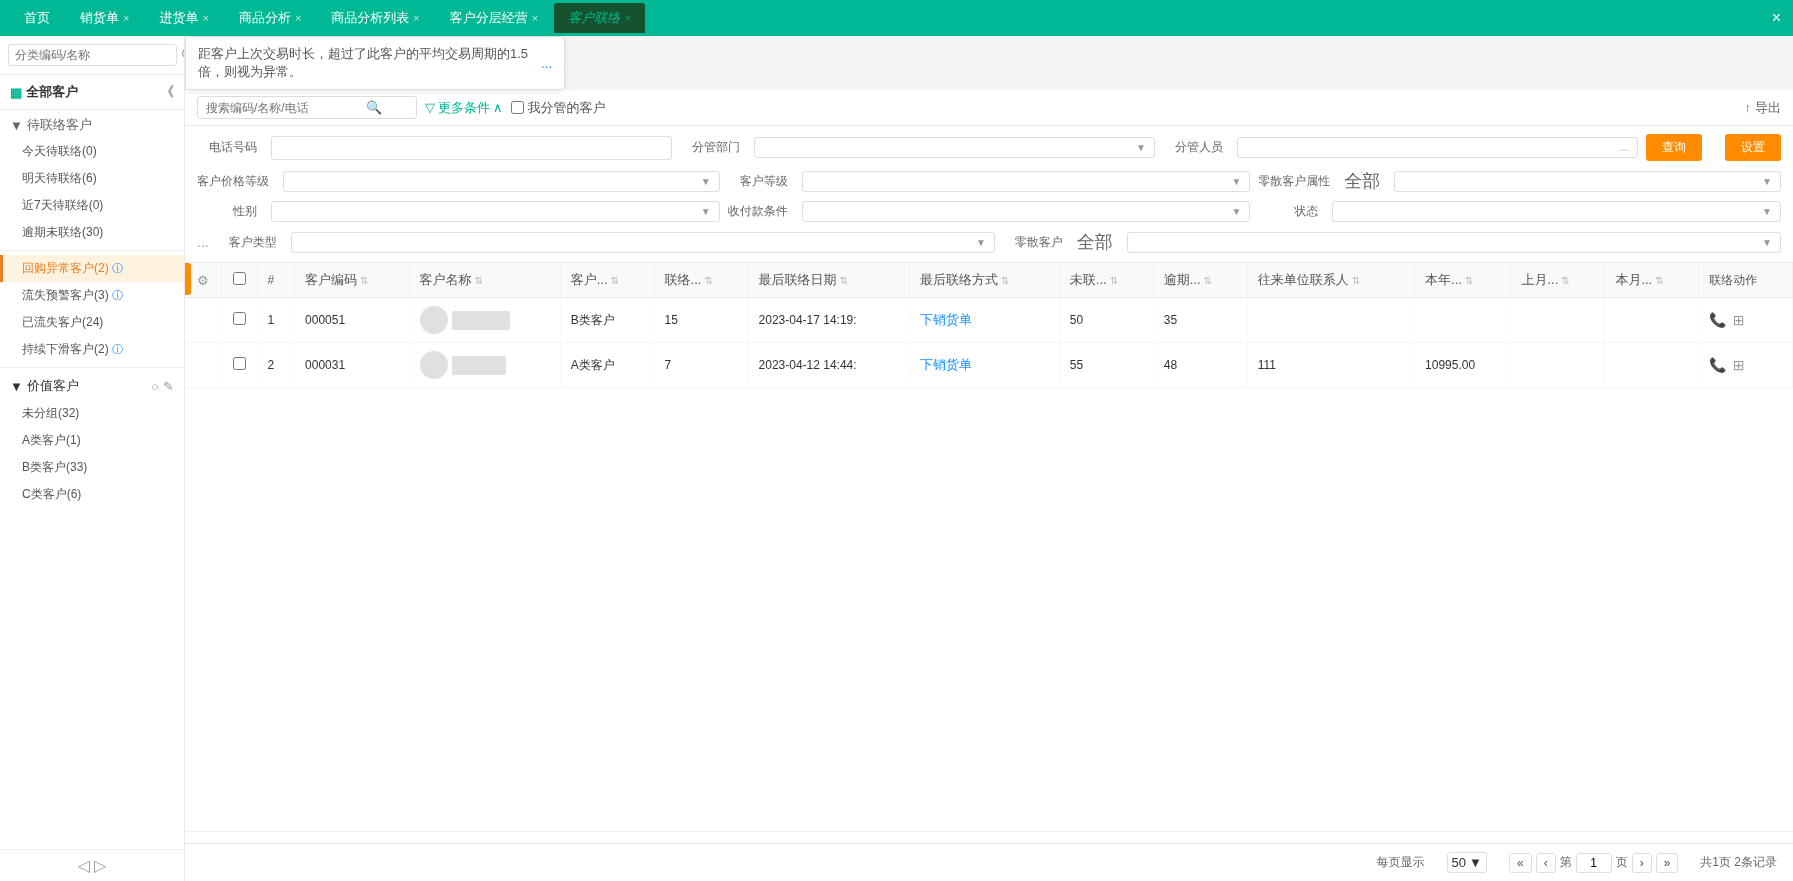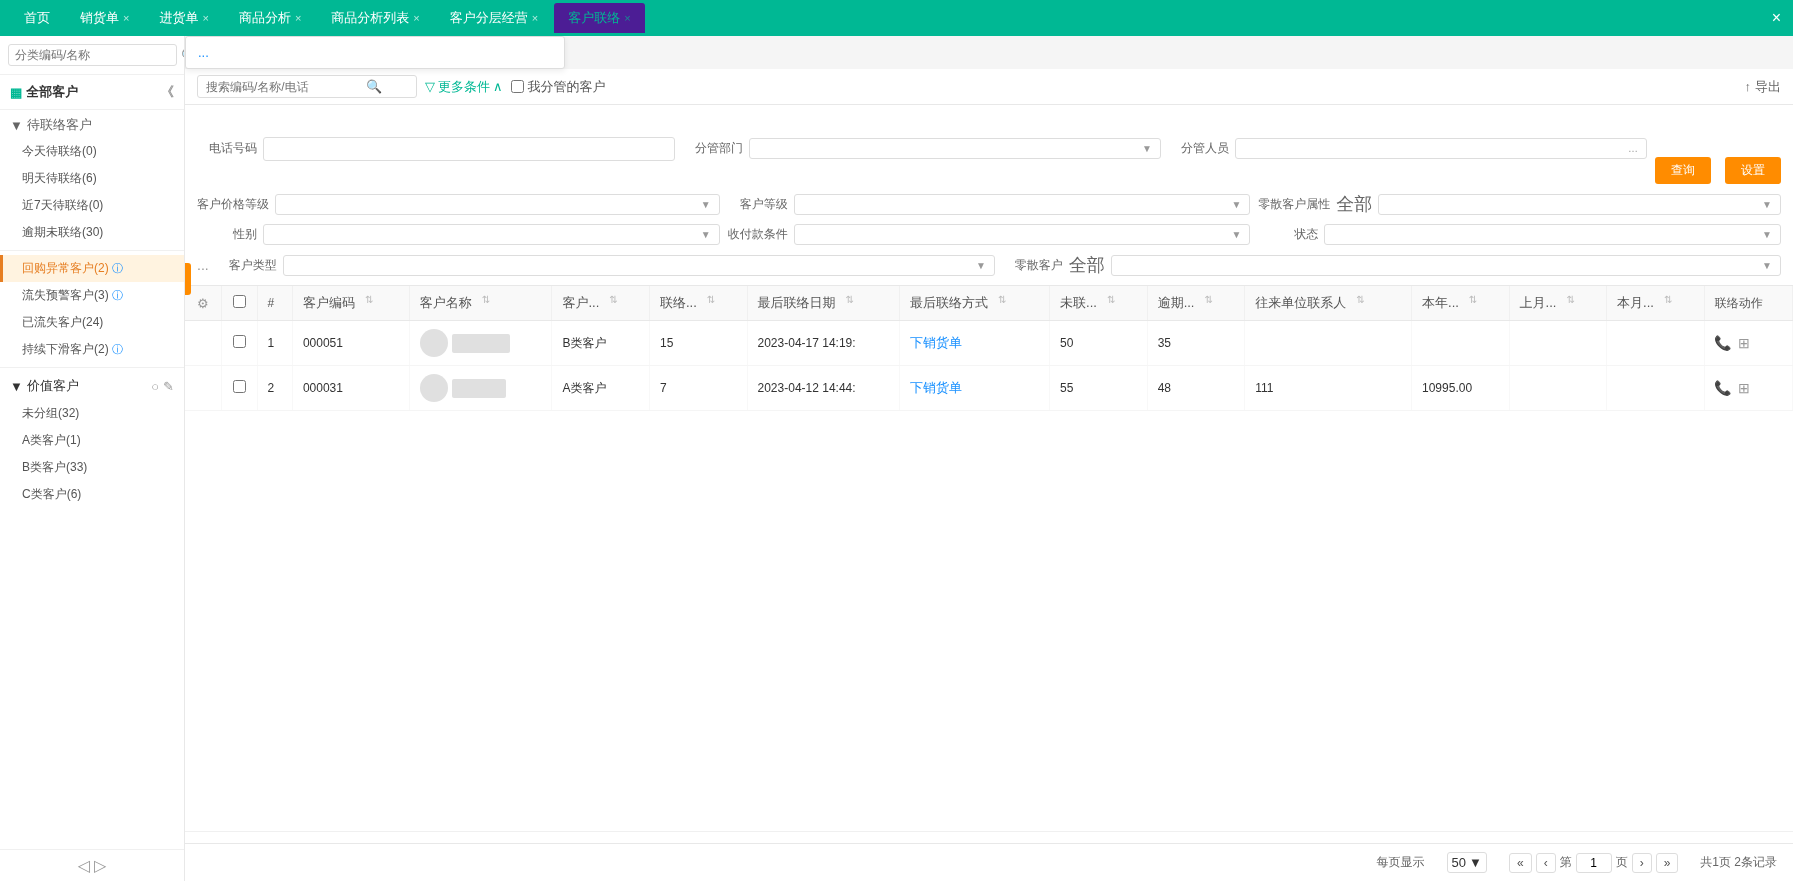--- a/index.html
+++ b/index.html
@@ -20,23 +20,24 @@
       padding: 6px 14px;
       cursor: pointer;
       font-size: 13px;
       white-space: nowrap;
       display: flex;
       align-items: center;
       gap: 4px;
       border-radius: 2px;
     }
     .nav-tab.active {
-      background: #4c1d95;
+      background: #14532d;
       color: #00b894;
       border-radius: 3px 3px 0 0;
+      font-style: italic;
     }
     .nav-tab .close-x {
       font-size: 11px;
       opacity: 0.7;
       cursor: pointer;
     }
     .nav-close-all {
       position: absolute;
       right: 12px;
       color: #fff;
@@ -204,21 +205,21 @@
     .filter-row {
       display: flex;
       align-items: center;
       gap: 8px;
       margin-bottom: 8px;
     }
     .filter-row:last-child { margin-bottom: 0; }
     .filter-field {
       display: flex;
       align-items: center;
-      gap: 6px;
+      gap: 14px;
       flex: 1;
     }
     .filter-label {
       color: #666;
       font-size: 12px;
       white-space: nowrap;
       min-width: 60px;
       text-align: right;
     }
     .filter-select {
@@ -238,22 +239,21 @@
     .filter-input {
       flex: 1;
       border: 1px solid #ddd;
       border-radius: 3px;
       padding: 4px 8px;
       font-size: 12px;
       outline: none;
     }
     .filter-actions {
       display: flex;
-      gap: 14px;
-      margin-top: 44px;
+      gap: 23px;
     }
     .btn-query {
       background: #ff8c00;
       color: #fff;
       border: none;
       border-radius: 3px;
       padding: 5px 16px;
       cursor: pointer;
       font-size: 12px;
     }
@@ -291,22 +291,22 @@
       border-right: 1px solid #f0f0f0;
       padding: 8px 10px;
       font-size: 12px;
       color: #555;
       font-weight: normal;
       white-space: nowrap;
       text-align: left;
     }
     thead th .col-header {
       display: flex;
-      align-items: flex-start;
-      gap: 10px;
+      align-items: center;
+      gap: 3px;
     }
     thead th .sort-icon { color: #bbb; font-size: 10px; }
     tbody td {
       border-bottom: 1px solid #f5f5f5;
       border-right: 1px solid #f8f8f8;
       padding: 8px 10px;
       font-size: 12px;
       color: #333;
       white-space: nowrap;
     }
@@ -491,20 +491,21 @@
       <span class="sidebar-bottom-arrow">◁</span>
       <span class="sidebar-bottom-arrow" style="margin-left:4px;">▷</span>
     </div>
   </div>
 
   <div class="orange-indicator"></div>
 
   <div class="content-area">
 
     <div class="tooltip-box" style="position:relative;top:0;left:0;border:1px solid #ddd;padding:8px 12px;background:#fff;font-size:12px;color:#555;border-radius:3px;margin:0;z-index:10;max-width:380px;box-shadow:0 2px 6px rgba(0,0,0,0.08);display:flex;align-items:center;gap:8px;">
+      <span>距客户上次交易时长，超过了此客户的平均交易周期的1.5倍，则视为异常。</span>
       <span style="color:#1890ff;cursor:pointer;">...</span>
     </div>
 
     <div class="filter-bar">
       <div class="filter-search">
         <input type="text" style="border: none; outline: none; font-size: 12px; width: 160px;" placeholder="搜索编码/名称/电话">
         <span style="color:#999;cursor:pointer;">🔍</span>
       </div>
       <div class="more-conditions">
         <span>▽</span>

